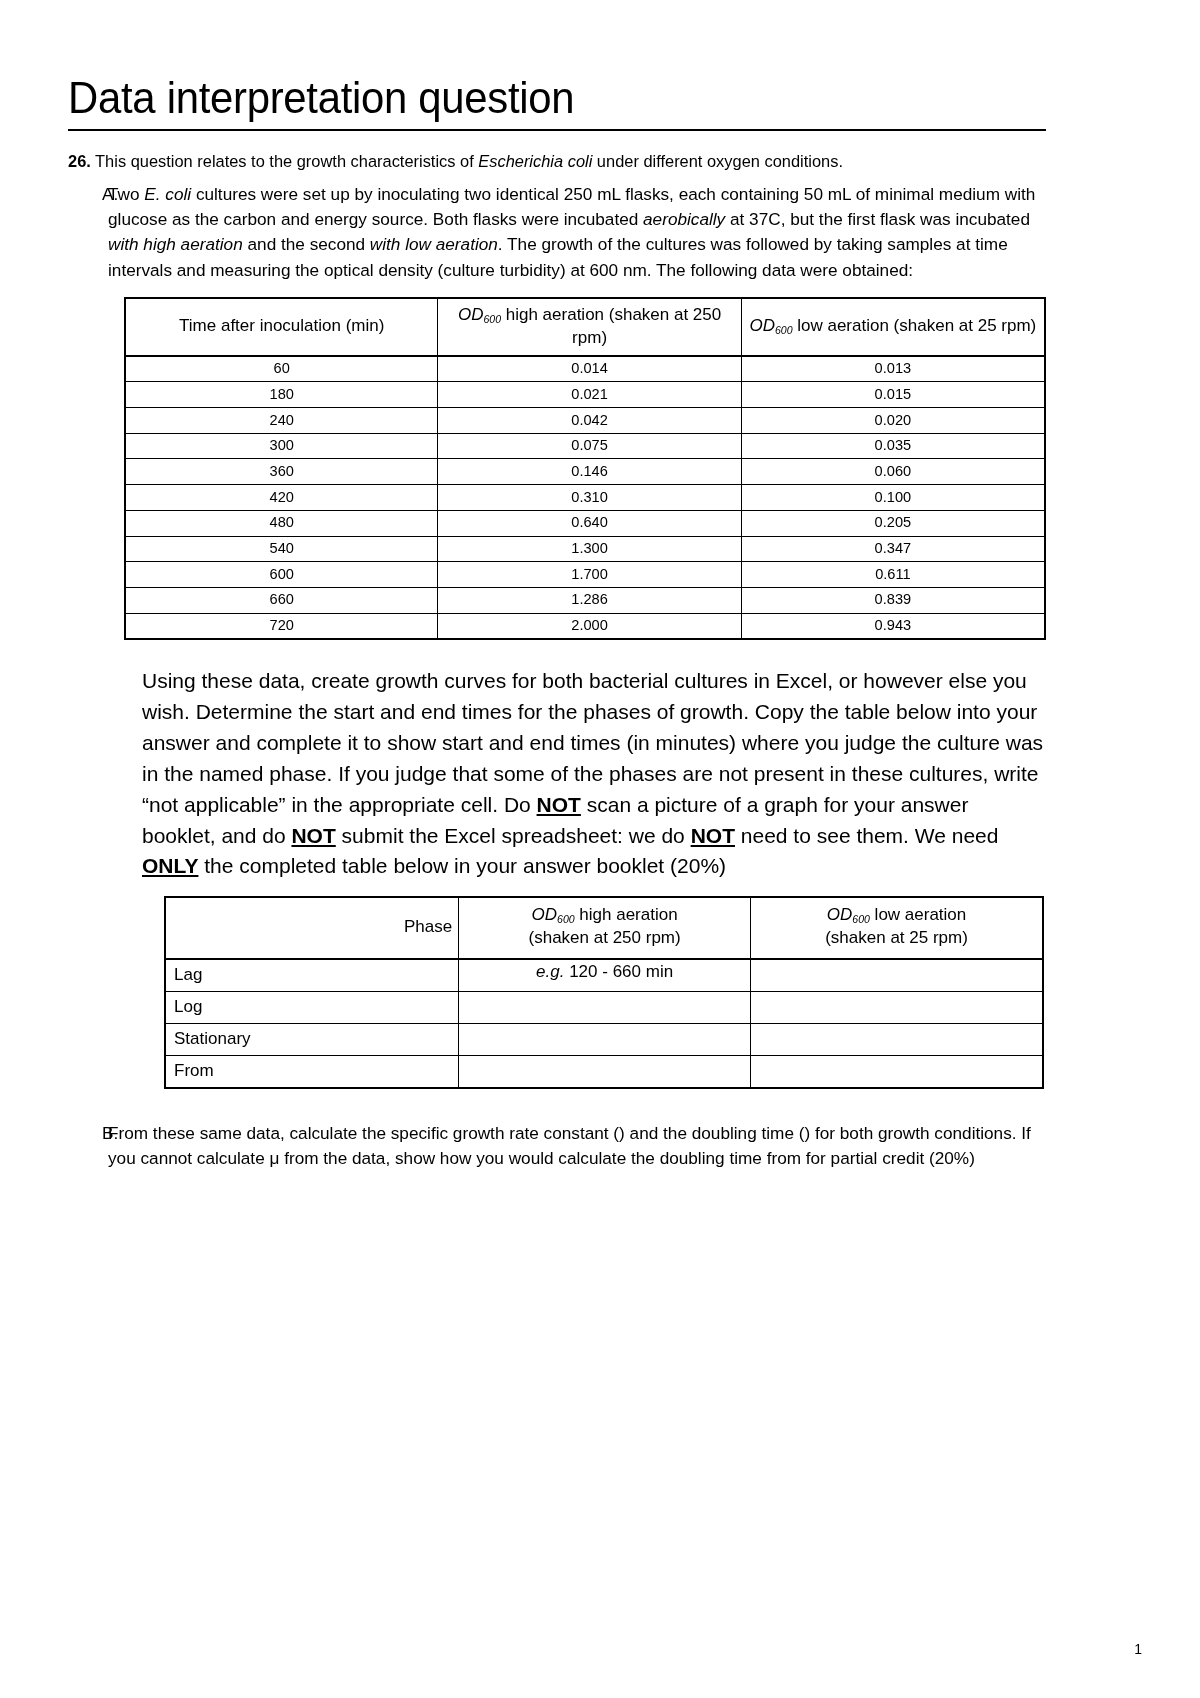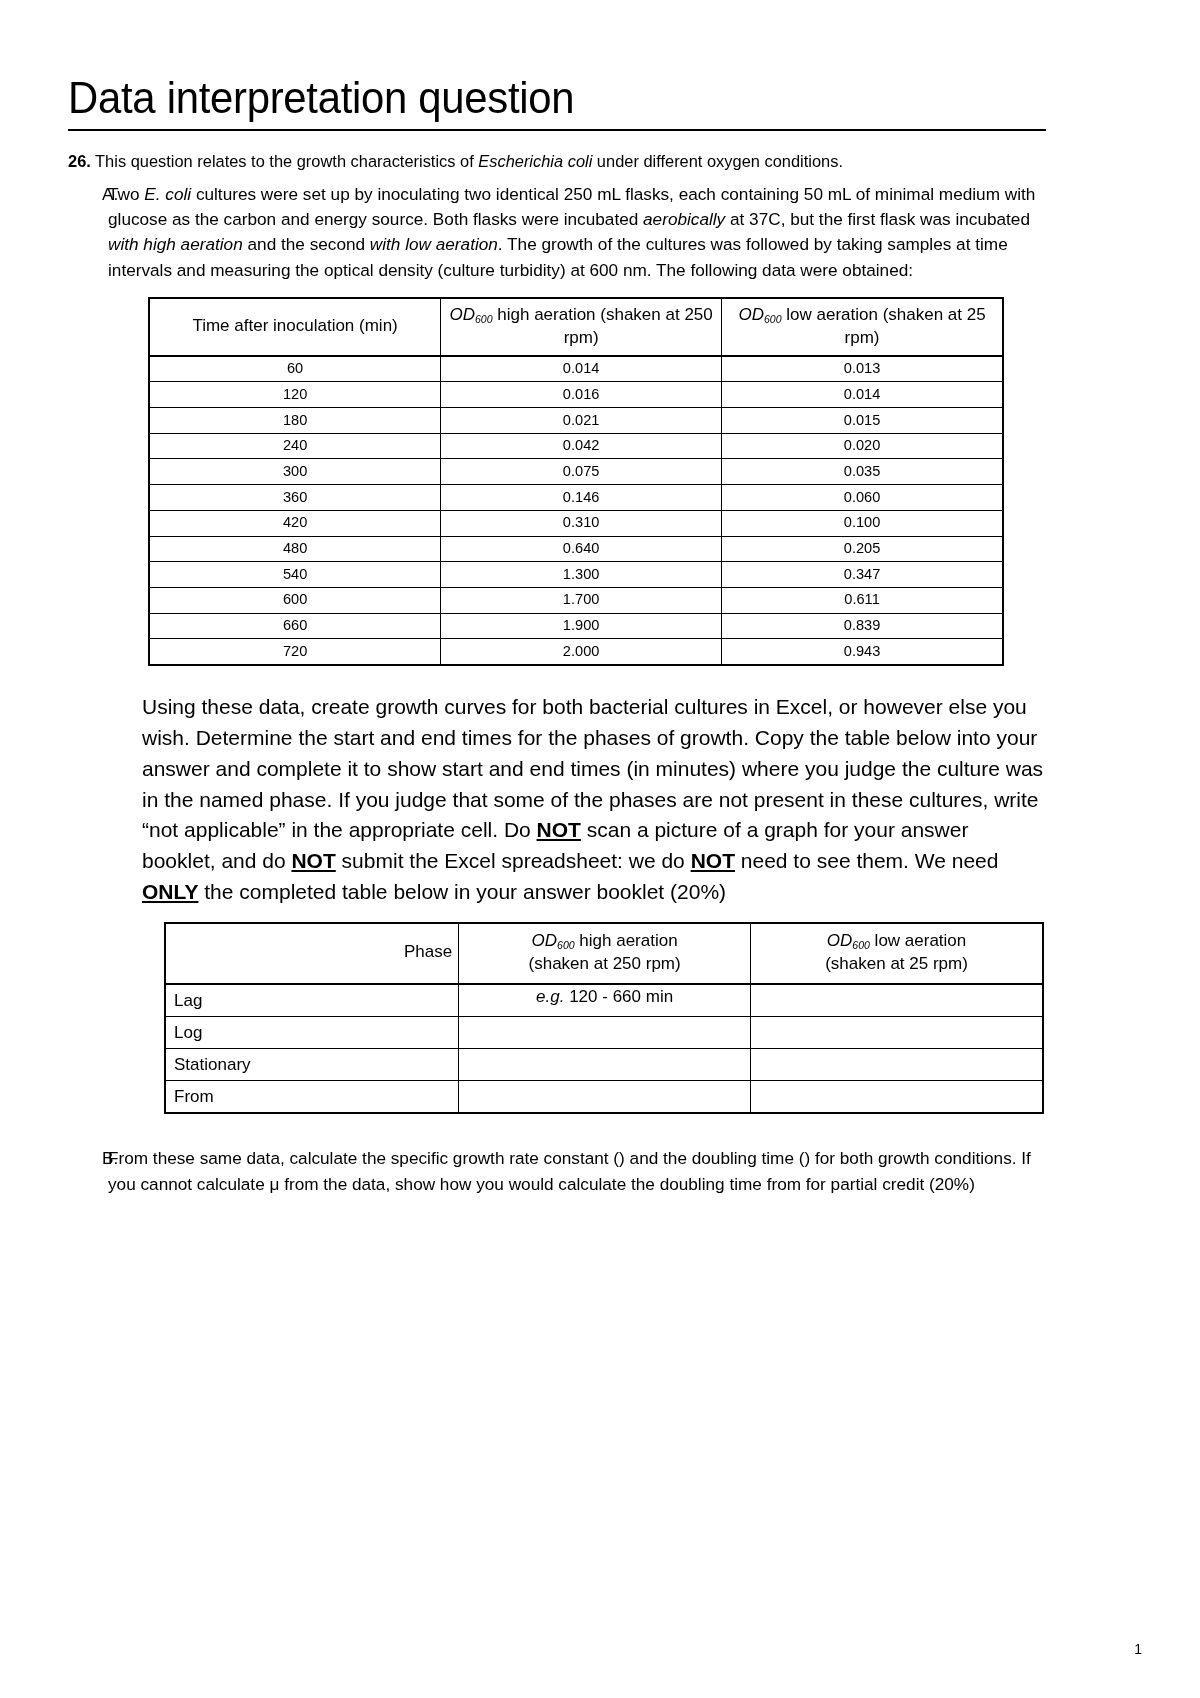--- a/index.html
+++ b/index.html
@@ -85,22 +85,22 @@
   i, .it { font-style: italic; }
   .bi { font-style: italic; font-weight: normal; }
   .bu { font-weight: bold; text-decoration: underline; }
 
   
   table {
     border-collapse: collapse;
     font-size: 16px;
   }
   .data-table {
-    margin: 14px 0 0 80px;
-    width: 856px;
+    margin: 14px 0 0 56px;
+    width: 922px;
     border: 2.5px solid #000;
   }
   .data-table th, .data-table td {
     border: 1.4px solid #000;
     padding: 2px 4px;
   }
   .data-table thead th {
     font-weight: 400;
     font-size: 17px;
     line-height: 1.3;
@@ -197,25 +197,20 @@
           <th class="col-low"><span class="od">OD</span><span class="sub">600</span><span> low aeration (shaken at 25 rpm)</span></th>
         </tr>
       </thead>
       <tbody>
         <tr>
             <td>60</td>
             <td>0.014</td>
             <td>0.013</td>
           </tr>
         <tr>
-            <td>120</td>
-            <td>0.016</td>
-            <td>0.014</td>
-          </tr>
-        <tr>
             <td>180</td>
             <td>0.021</td>
             <td>0.015</td>
           </tr>
         <tr>
             <td>240</td>
             <td>0.042</td>
             <td>0.020</td>
           </tr>
         <tr>
@@ -243,21 +238,21 @@
             <td>1.300</td>
             <td>0.347</td>
           </tr>
         <tr>
             <td>600</td>
             <td>1.700</td>
             <td>0.611</td>
           </tr>
         <tr>
             <td>660</td>
-            <td>1.900</td>
+            <td>1.286</td>
             <td>0.839</td>
           </tr>
         <tr>
             <td>720</td>
             <td>2.000</td>
             <td>0.943</td>
           </tr>
       </tbody>
     </table>
 

